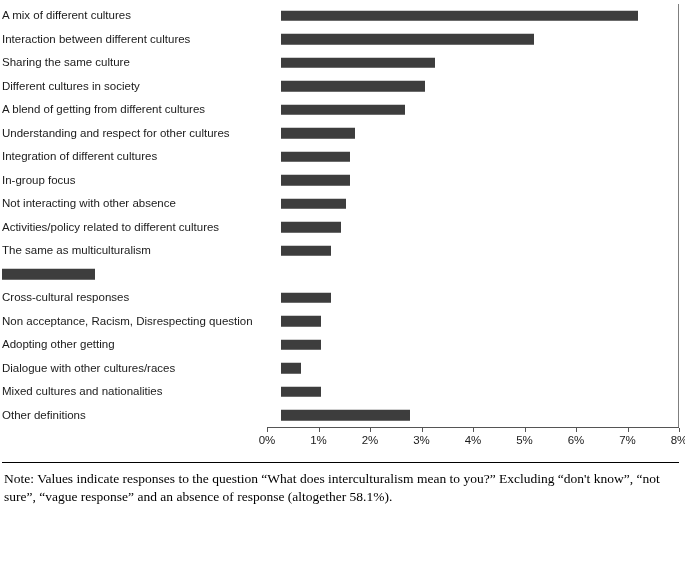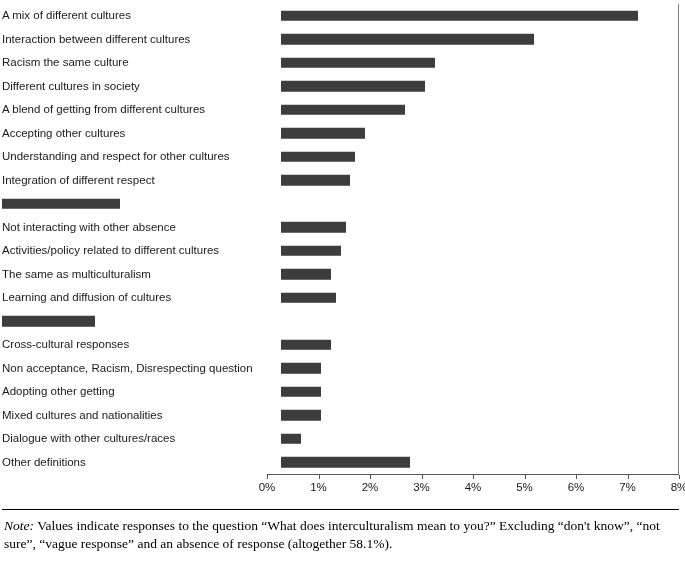--- a/index.html
+++ b/index.html
@@ -80,21 +80,20 @@
   .note {
     margin-top: 10px;
     border-top: 1px solid #000000;
     padding: 7px 2px 0 2px;
     font-family: "Liberation Serif", serif;
     font-size: 13.5px;
     line-height: 1.35;
     color: #000000;
   }
   .note .note-label {
-    font-style: italic;
   }
 </style>
 </head>
 <body>
 
 <div class="figure">
   <div class="chart">
     <div class="rows">
         <div class="row">
           <div class="row-label">A mix of different cultures</div>
@@ -102,56 +101,51 @@
             <div class="bar" style="width: 90%; background: rgb(61, 61, 61);"></div>
           </div>
         </div>
         <div class="row">
           <div class="row-label">Interaction between different cultures</div>
           <div class="row-track">
             <div class="bar" style="width: 63.75%; background: rgb(61, 61, 61);"></div>
           </div>
         </div>
         <div class="row">
-          <div class="row-label">Racism the same culture</div>
+          <div class="row-label">Sharing the same culture</div>
           <div class="row-track">
             <div class="bar" style="width: 38.75%; background: rgb(61, 61, 61);"></div>
           </div>
         </div>
         <div class="row">
           <div class="row-label">Different cultures in society</div>
           <div class="row-track">
             <div class="bar" style="width: 36.25%; background: rgb(61, 61, 61);"></div>
           </div>
         </div>
         <div class="row">
           <div class="row-label">A blend of getting from different cultures</div>
           <div class="row-track">
             <div class="bar" style="width: 31.25%; background: rgb(61, 61, 61);"></div>
           </div>
         </div>
         <div class="row">
-          <div class="row-label">Accepting other cultures</div>
-          <div class="row-track">
-            <div class="bar" style="width: 21.25%; background: rgb(61, 61, 61);"></div>
-          </div>
-        </div>
-        <div class="row">
           <div class="row-label">Understanding and respect for other cultures</div>
           <div class="row-track">
             <div class="bar" style="width: 18.75%; background: rgb(61, 61, 61);"></div>
           </div>
         </div>
         <div class="row">
-          <div class="row-label">Integration of different respect</div>
+          <div class="row-label">Integration of different cultures</div>
           <div class="row-track">
             <div class="bar" style="width: 17.5%; background: rgb(61, 61, 61);"></div>
           </div>
         </div>
         <div class="row">
+          <div class="row-label">In-group focus</div>
           <div class="row-track">
             <div class="bar" style="width: 17.5%; background: rgb(61, 61, 61);"></div>
           </div>
         </div>
         <div class="row">
           <div class="row-label">Not interacting with other absence</div>
           <div class="row-track">
             <div class="bar" style="width: 16.25%; background: rgb(61, 61, 61);"></div>
           </div>
         </div>
@@ -161,58 +155,52 @@
             <div class="bar" style="width: 15%; background: rgb(61, 61, 61);"></div>
           </div>
         </div>
         <div class="row">
           <div class="row-label">The same as multiculturalism</div>
           <div class="row-track">
             <div class="bar" style="width: 12.5%; background: rgb(61, 61, 61);"></div>
           </div>
         </div>
         <div class="row">
-          <div class="row-label">Learning and diffusion of cultures</div>
           <div class="row-track">
             <div class="bar" style="width: 13.75%; background: rgb(61, 61, 61);"></div>
           </div>
         </div>
         <div class="row">
-          <div class="row-track">
-            <div class="bar" style="width: 13.75%; background: rgb(61, 61, 61);"></div>
-          </div>
-        </div>
-        <div class="row">
           <div class="row-label">Cross-cultural responses</div>
           <div class="row-track">
             <div class="bar" style="width: 12.5%; background: rgb(61, 61, 61);"></div>
           </div>
         </div>
         <div class="row">
           <div class="row-label">Non acceptance, Racism, Disrespecting question</div>
           <div class="row-track">
             <div class="bar" style="width: 10%; background: rgb(61, 61, 61);"></div>
           </div>
         </div>
         <div class="row">
           <div class="row-label">Adopting other getting</div>
           <div class="row-track">
             <div class="bar" style="width: 10%; background: rgb(61, 61, 61);"></div>
           </div>
         </div>
         <div class="row">
+          <div class="row-label">Dialogue with other cultures/races</div>
+          <div class="row-track">
+            <div class="bar" style="width: 5%; background: rgb(61, 61, 61);"></div>
+          </div>
+        </div>
+        <div class="row">
           <div class="row-label">Mixed cultures and nationalities</div>
           <div class="row-track">
             <div class="bar" style="width: 10%; background: rgb(61, 61, 61);"></div>
-          </div>
-        </div>
-        <div class="row">
-          <div class="row-label">Dialogue with other cultures/races</div>
-          <div class="row-track">
-            <div class="bar" style="width: 5%; background: rgb(61, 61, 61);"></div>
           </div>
         </div>
         <div class="row">
           <div class="row-label">Other definitions</div>
           <div class="row-track">
             <div class="bar" style="width: 32.5%; background: rgb(61, 61, 61);"></div>
           </div>
         </div>
       </div>
     <div class="axis-row">

